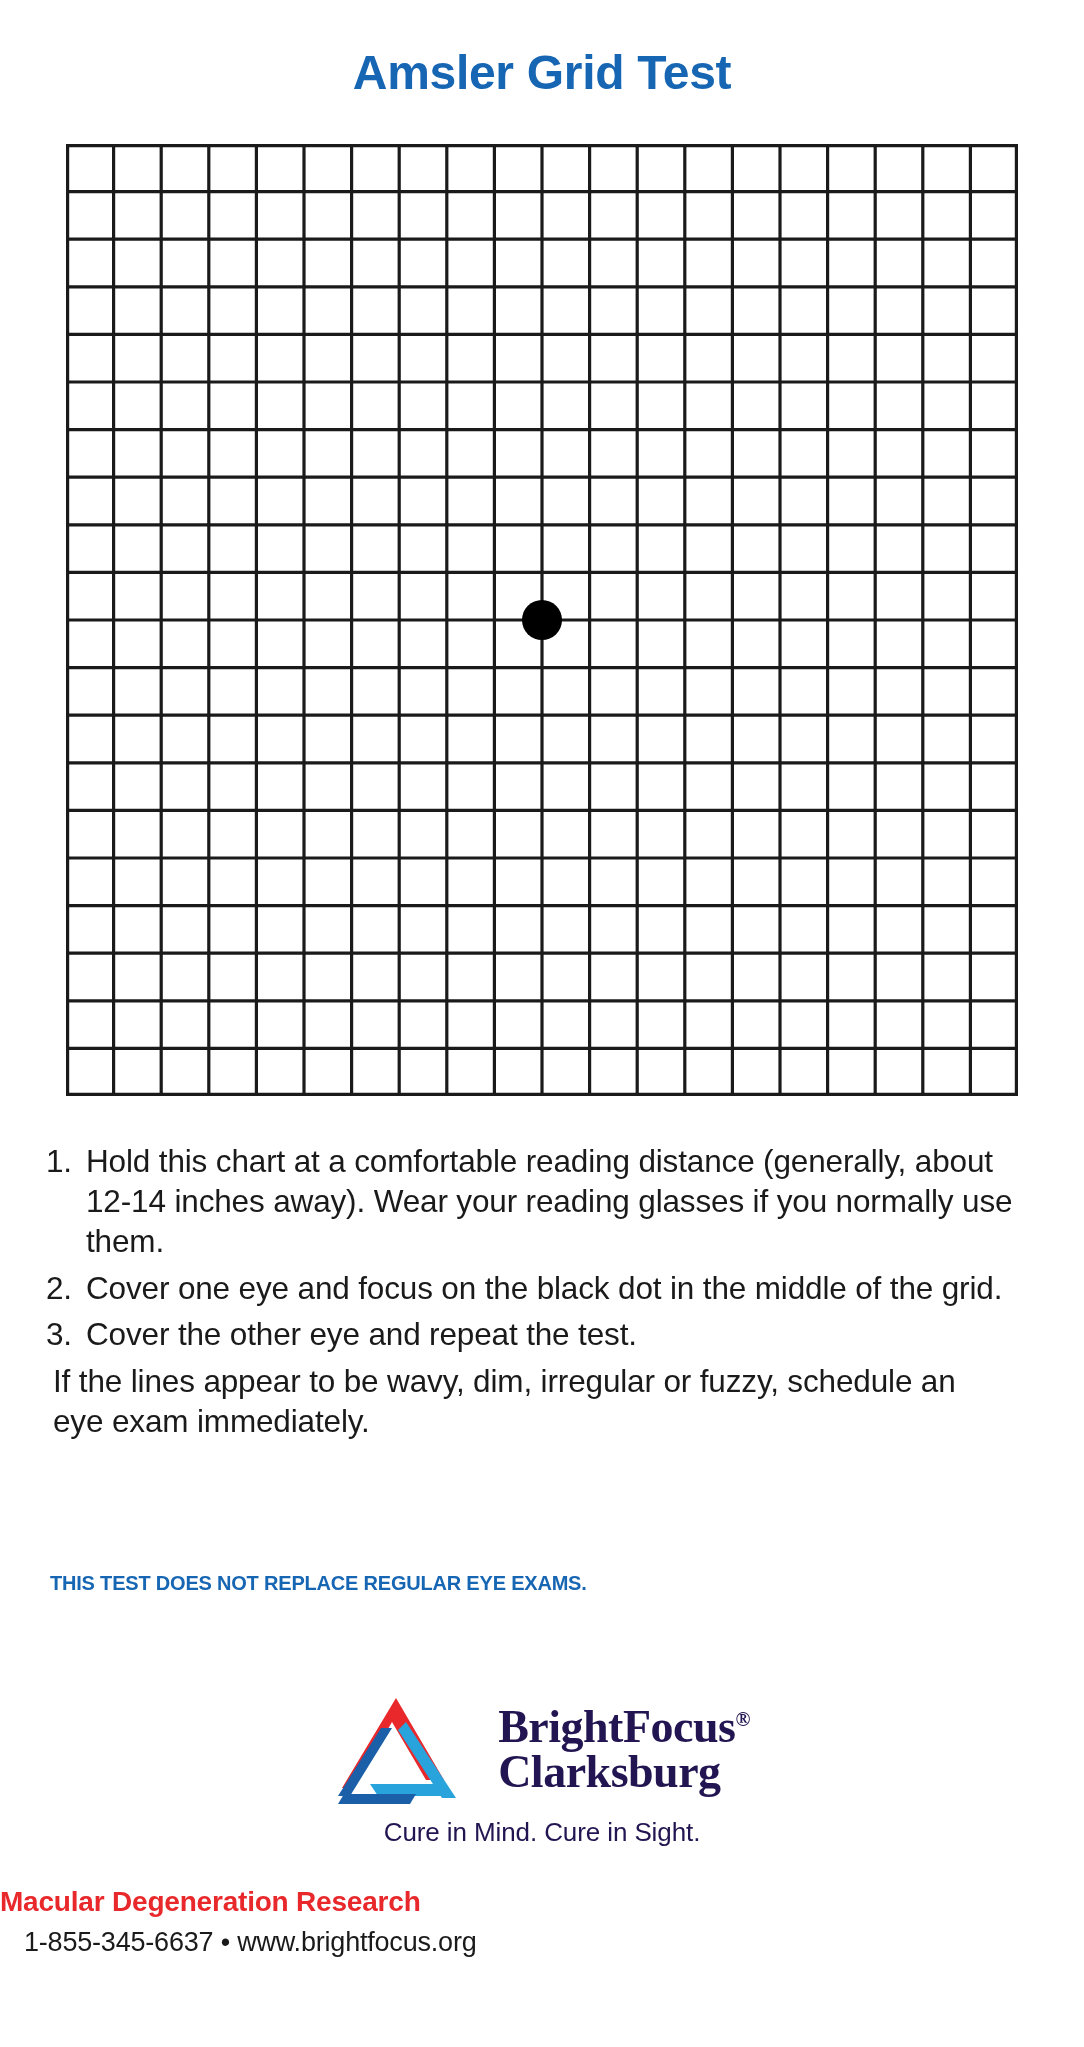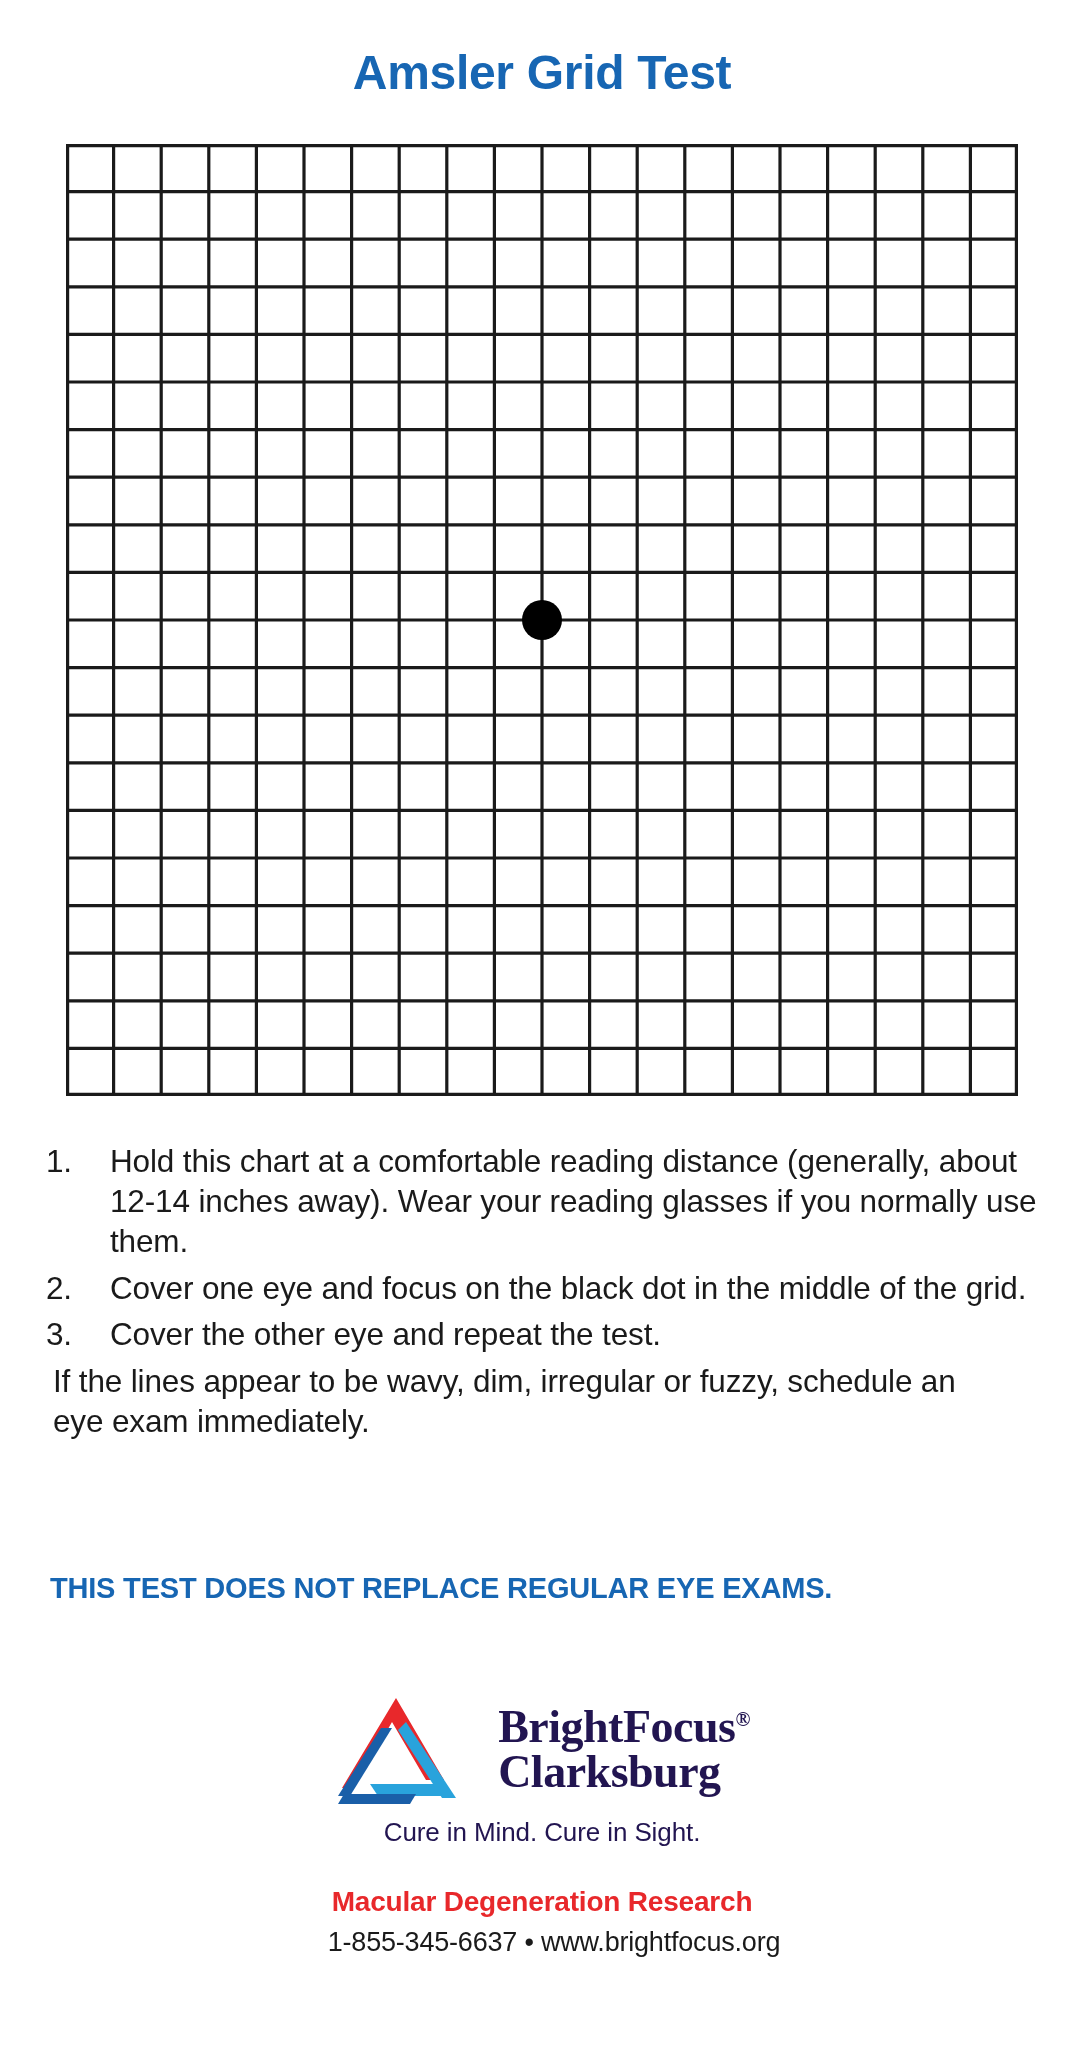--- a/index.html
+++ b/index.html
@@ -63,33 +63,32 @@
     align-items: flex-start;
     margin-bottom: 7px;
   }
   .step-num {
     flex: 0 0 auto;
     width: 40px;
     text-align: left;
   }
   .step-text {
     flex: 1 1 auto;
-    margin-left: 24px;
   }
   .closing {
     margin-top: 2px;
     padding-left: 7px;
     padding-right: 40px;
   }
   .warning {
     position: absolute;
     left: 50px;
     top: 1572px;
     width: 1000px;
-    font-size: 29px;
+    font-size: 20px;
     font-weight: bold;
     color: #1766b3;
     letter-spacing: -0.2px;
   }
 
   
   .logo-block {
     position: absolute;
     left: 0;
     top: 1692px;
@@ -123,21 +122,20 @@
     color: #221551;
     letter-spacing: -0.1px;
   }
 
   
   .footer {
     position: absolute;
     left: 0;
     top: 1886px;
     width: 1084px;
-    text-align: center;
     color: #1a1a1a;
   }
   .footer-program {
     font-size: 28px;
     font-weight: bold;
     color: #e8282b;
     letter-spacing: -0.2px;
   }
   .footer-address {
     margin-top: 4px;

